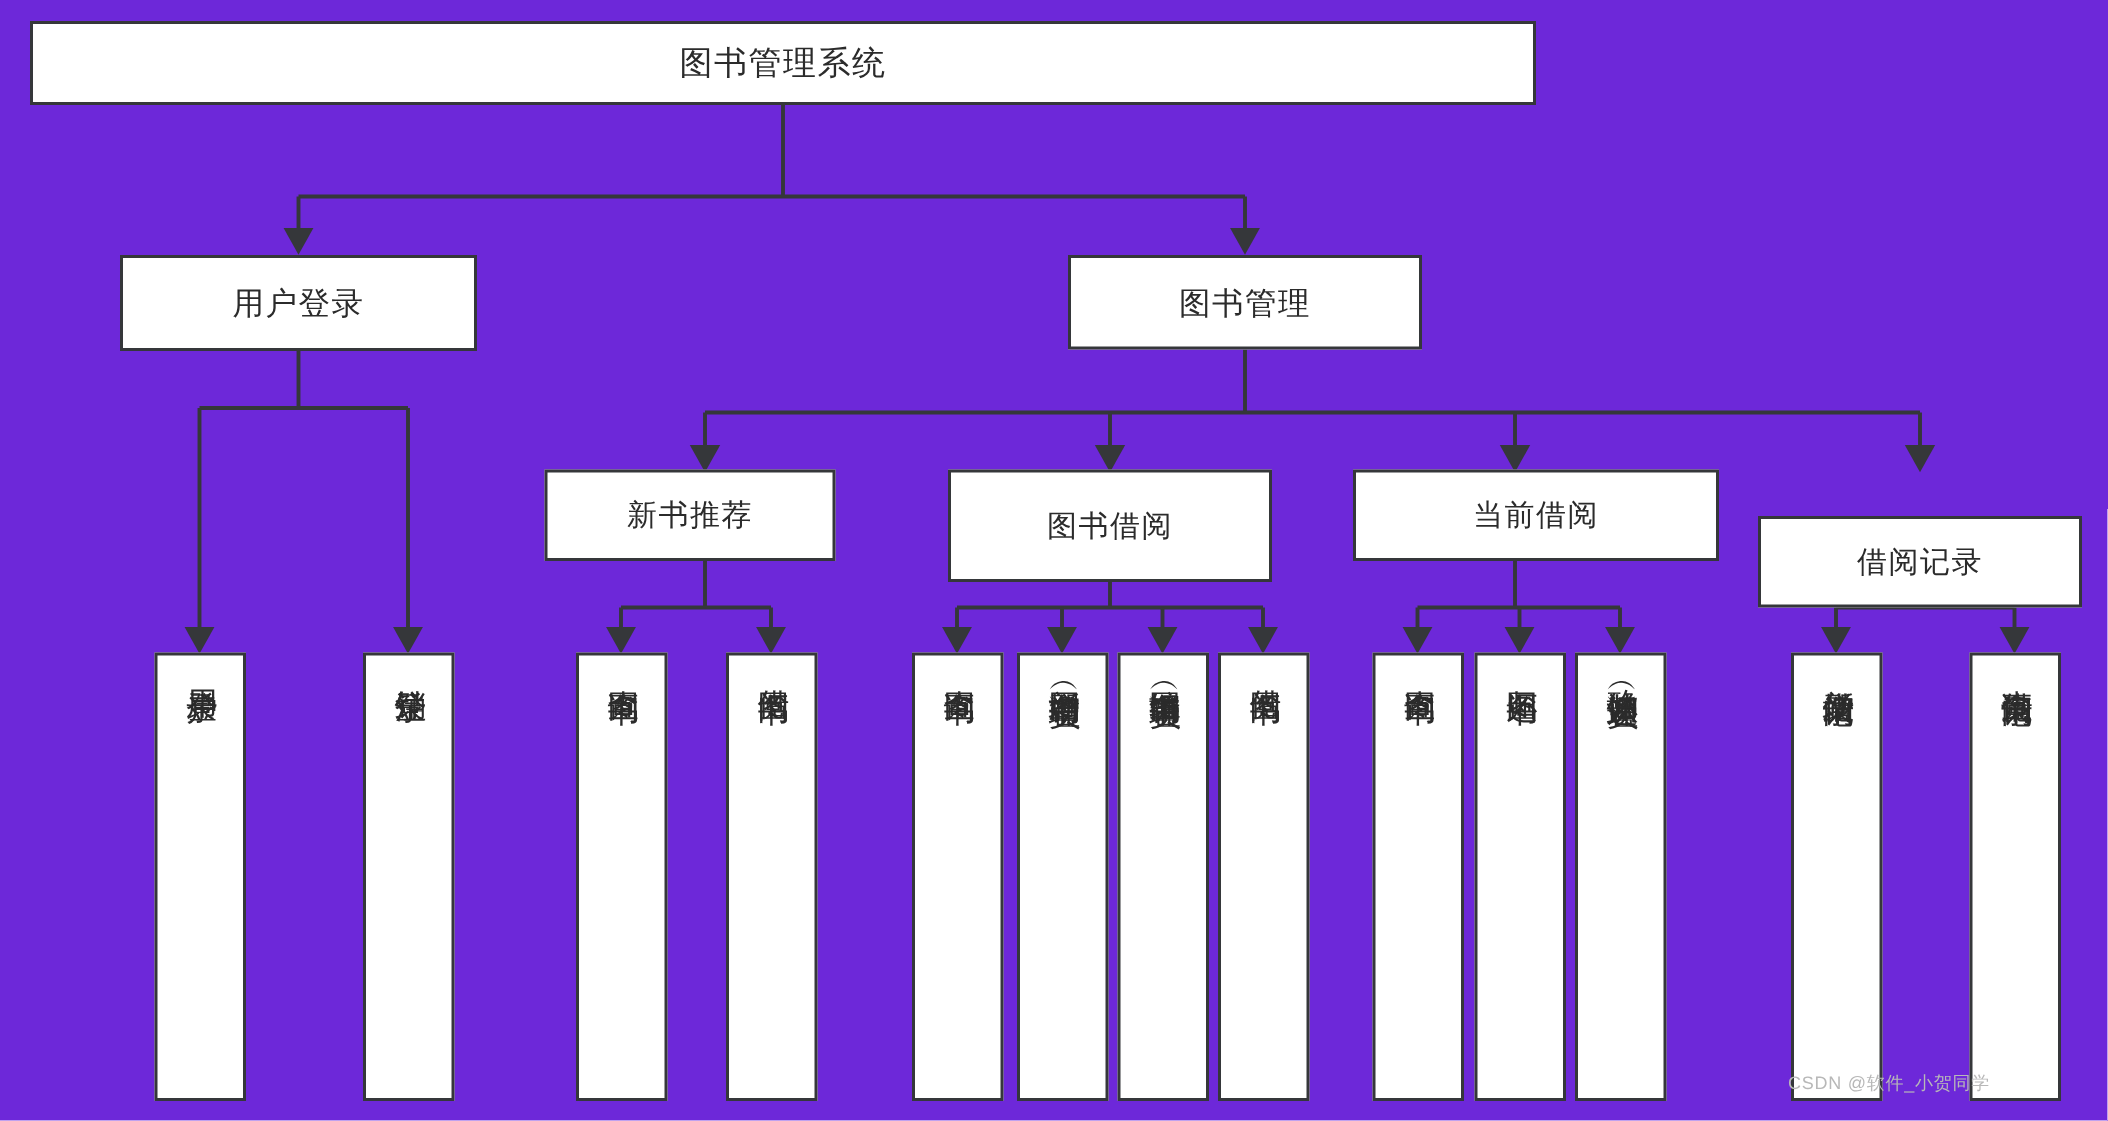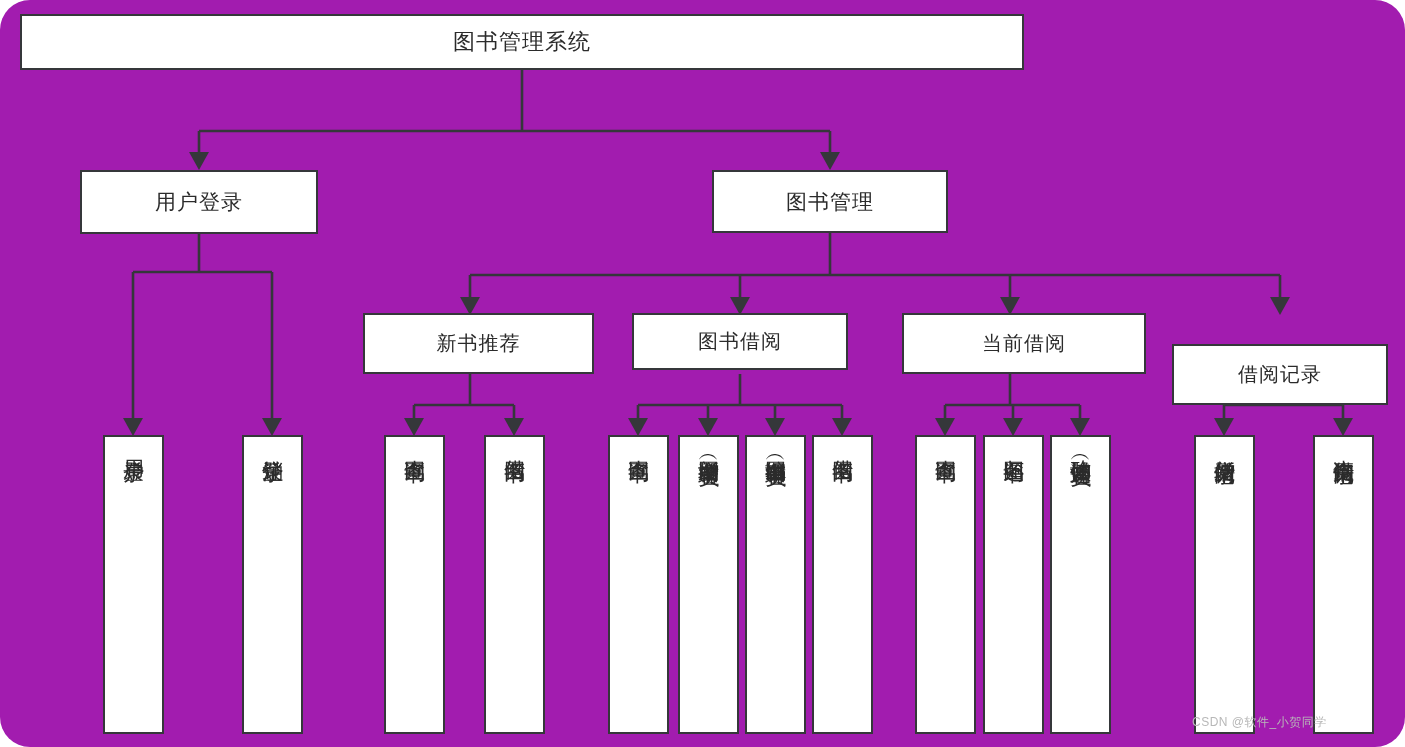--- a/index.html
+++ b/index.html
@@ -7,23 +7,22 @@
     padding: 0;
     background: #ffffff;
   }
   body {
     font-family: "Liberation Sans", "DejaVu Sans", sans-serif;
   }
   #canvas {
     position: relative;
     width: 1405px;
     height: 747px;
-    background: #a21caf;
+    background: #6d28d9;
     overflow: hidden;
-    border-radius: 30px;
   }
   .node {
     position: absolute;
     box-sizing: border-box;
     border: 2.5px solid #35373a;
     background: #ffffff;
     display: flex;
     align-items: center;
     justify-content: center;
     color: #2b2b2b;
@@ -131,24 +130,24 @@
     <span class="htext">图书管理系统</span>
   </div>
 
   <div class="node lvl1" style="left:80px; top:170px; width:238px; height:64px;">
     <span class="htext">用户登录</span>
   </div>
   <div class="node lvl1" style="left:712px; top:170px; width:236px; height:63px;">
     <span class="htext">图书管理</span>
   </div>
 
-  <div class="node lvl2" style="left:363px; top:313px; width:231px; height:61px;">
+  <div class="node lvl2" style="left:363px; top:313px; width:194px; height:61px;">
     <span class="htext">新书推荐</span>
   </div>
-  <div class="node lvl2" style="left:632px; top:313px; width:216px; height:57px;">
+  <div class="node lvl2" style="left:632px; top:313px; width:216px; height:75px;">
     <span class="htext">图书借阅</span>
   </div>
   <div class="node lvl2" style="left:902px; top:313px; width:244px; height:61px;">
     <span class="htext">当前借阅</span>
   </div>
   <div class="node lvl2" style="left:1172px; top:313px; width:216px; height:61px;margin-top:31px;">
     <span class="htext">借阅记录</span>
   </div>
 
   <div class="node leaf" style="left:103px; top:435px; width:61px; height:299px;">

